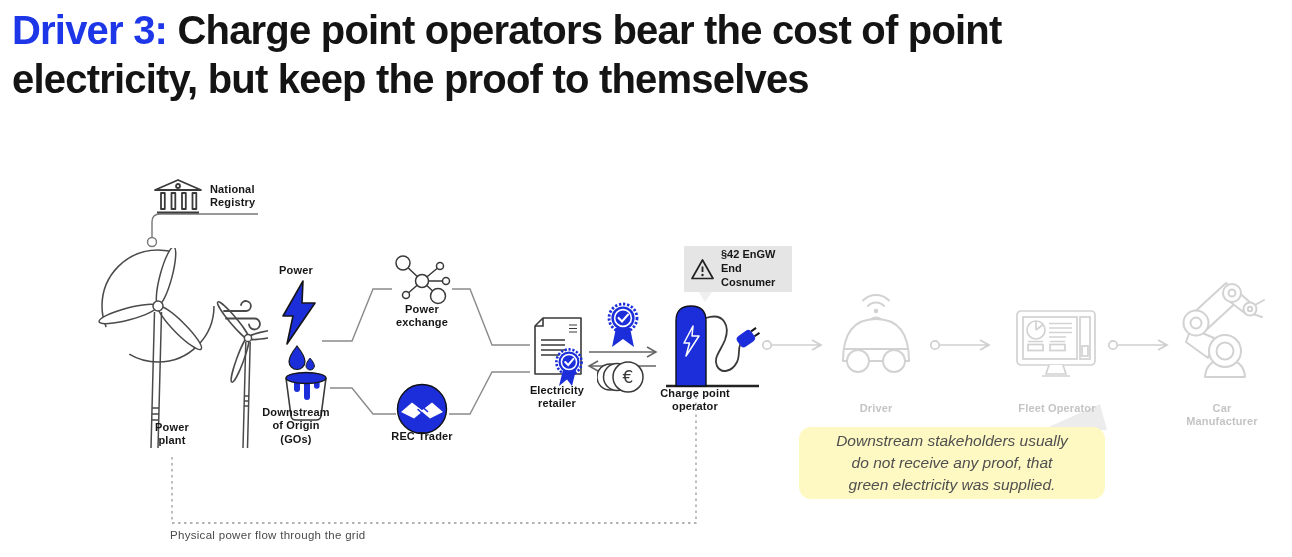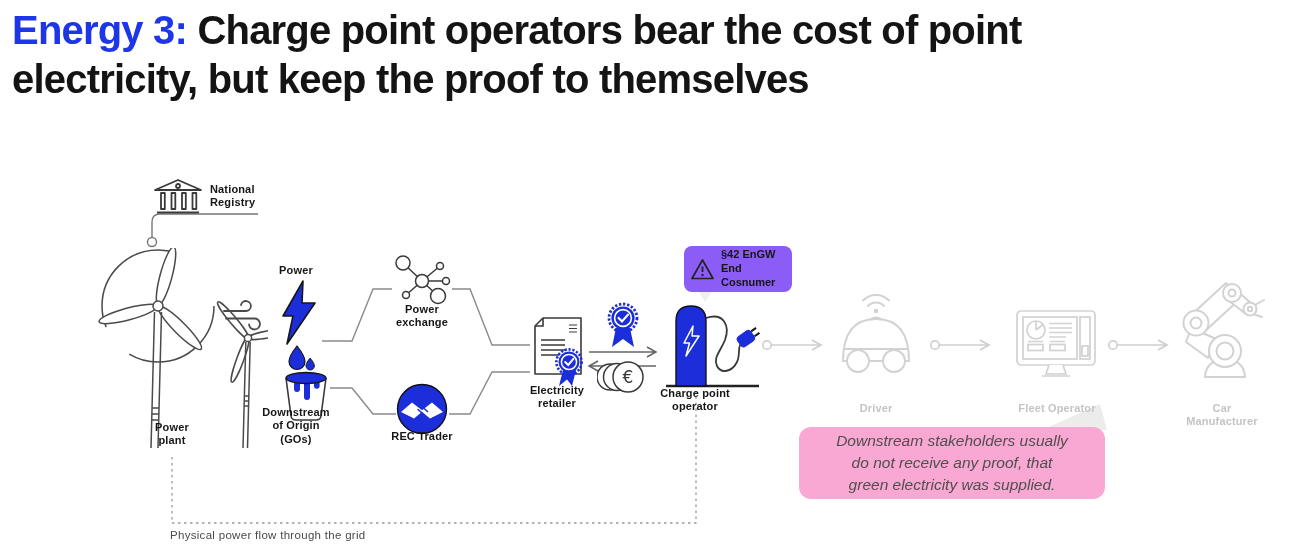--- a/index.html
+++ b/index.html
@@ -7,35 +7,35 @@
          font-family:"Liberation Sans",sans-serif;}
   .title{position:absolute;left:12px;top:6px;width:1272px;
          font-size:40px;font-weight:700;letter-spacing:-0.8px;line-height:1.22;color:#141414;}
   .title .blue{color:#1d36e8;}
   svg{position:absolute;}
   .lbl{position:absolute;transform:translateX(-50%);text-align:center;
        font-size:11px;font-weight:700;line-height:1.22;color:#161616;
        white-space:pre-line;letter-spacing:.15px;}
   .lbl.left{transform:none;text-align:left;}
   .lbl.gray{color:#c4c4c4;margin-top:20px;}
-  .warnbox{position:absolute;left:684px;top:246px;width:108px;height:46px;background:#8b5cf6;
-           border-radius:8px;display:flex;align-items:center;gap:6px;padding:0 6px;box-sizing:border-box;}
+  .warnbox{position:absolute;left:684px;top:246px;width:108px;height:46px;background:#e5e5e5;
+           border-radius:1px;display:flex;align-items:center;gap:6px;padding:0 6px;box-sizing:border-box;}
   .warnbox .wtxt{font-size:11px;font-weight:700;color:#161616;line-height:1.25;}
-  .callout{position:absolute;left:799px;top:427px;width:306px;height:72px;background:#f9a8d4;
+  .callout{position:absolute;left:799px;top:427px;width:306px;height:72px;background:#fef9c3;
            border-radius:12px;display:flex;align-items:center;justify-content:center;}
   .callout .ctxt{font-style:italic;font-size:15.5px;color:#4f4f4f;line-height:1.4;
                  text-align:center;white-space:pre-line;}
   .footnote{position:absolute;left:170px;top:529px;font-size:11.5px;color:#4a4a4a;letter-spacing:.3px;}
 </style>
 </head>
 <body>
 
 <div class="stage">
 
-  <h1 class="title" style="margin:0"><span class="blue">Energy 3:</span><span> Charge point operators bear the cost of point</span><br>
+  <h1 class="title" style="margin:0"><span class="blue">Driver 3:</span><span> Charge point operators bear the cost of point</span><br>
       <span>electricity, but keep the proof to themselves</span>
   </h1>
 
   <svg style="left:0;top:0" width="1292" height="557" viewBox="0 0 1292 557" fill="none">
 
     <g stroke="#777" stroke-width="1.4">
       <path d="M152,237 V222 Q152,214 160,214 H258"></path>
       <circle cx="152" cy="242" r="4.5" fill="#fff"></circle>
     </g>
 

